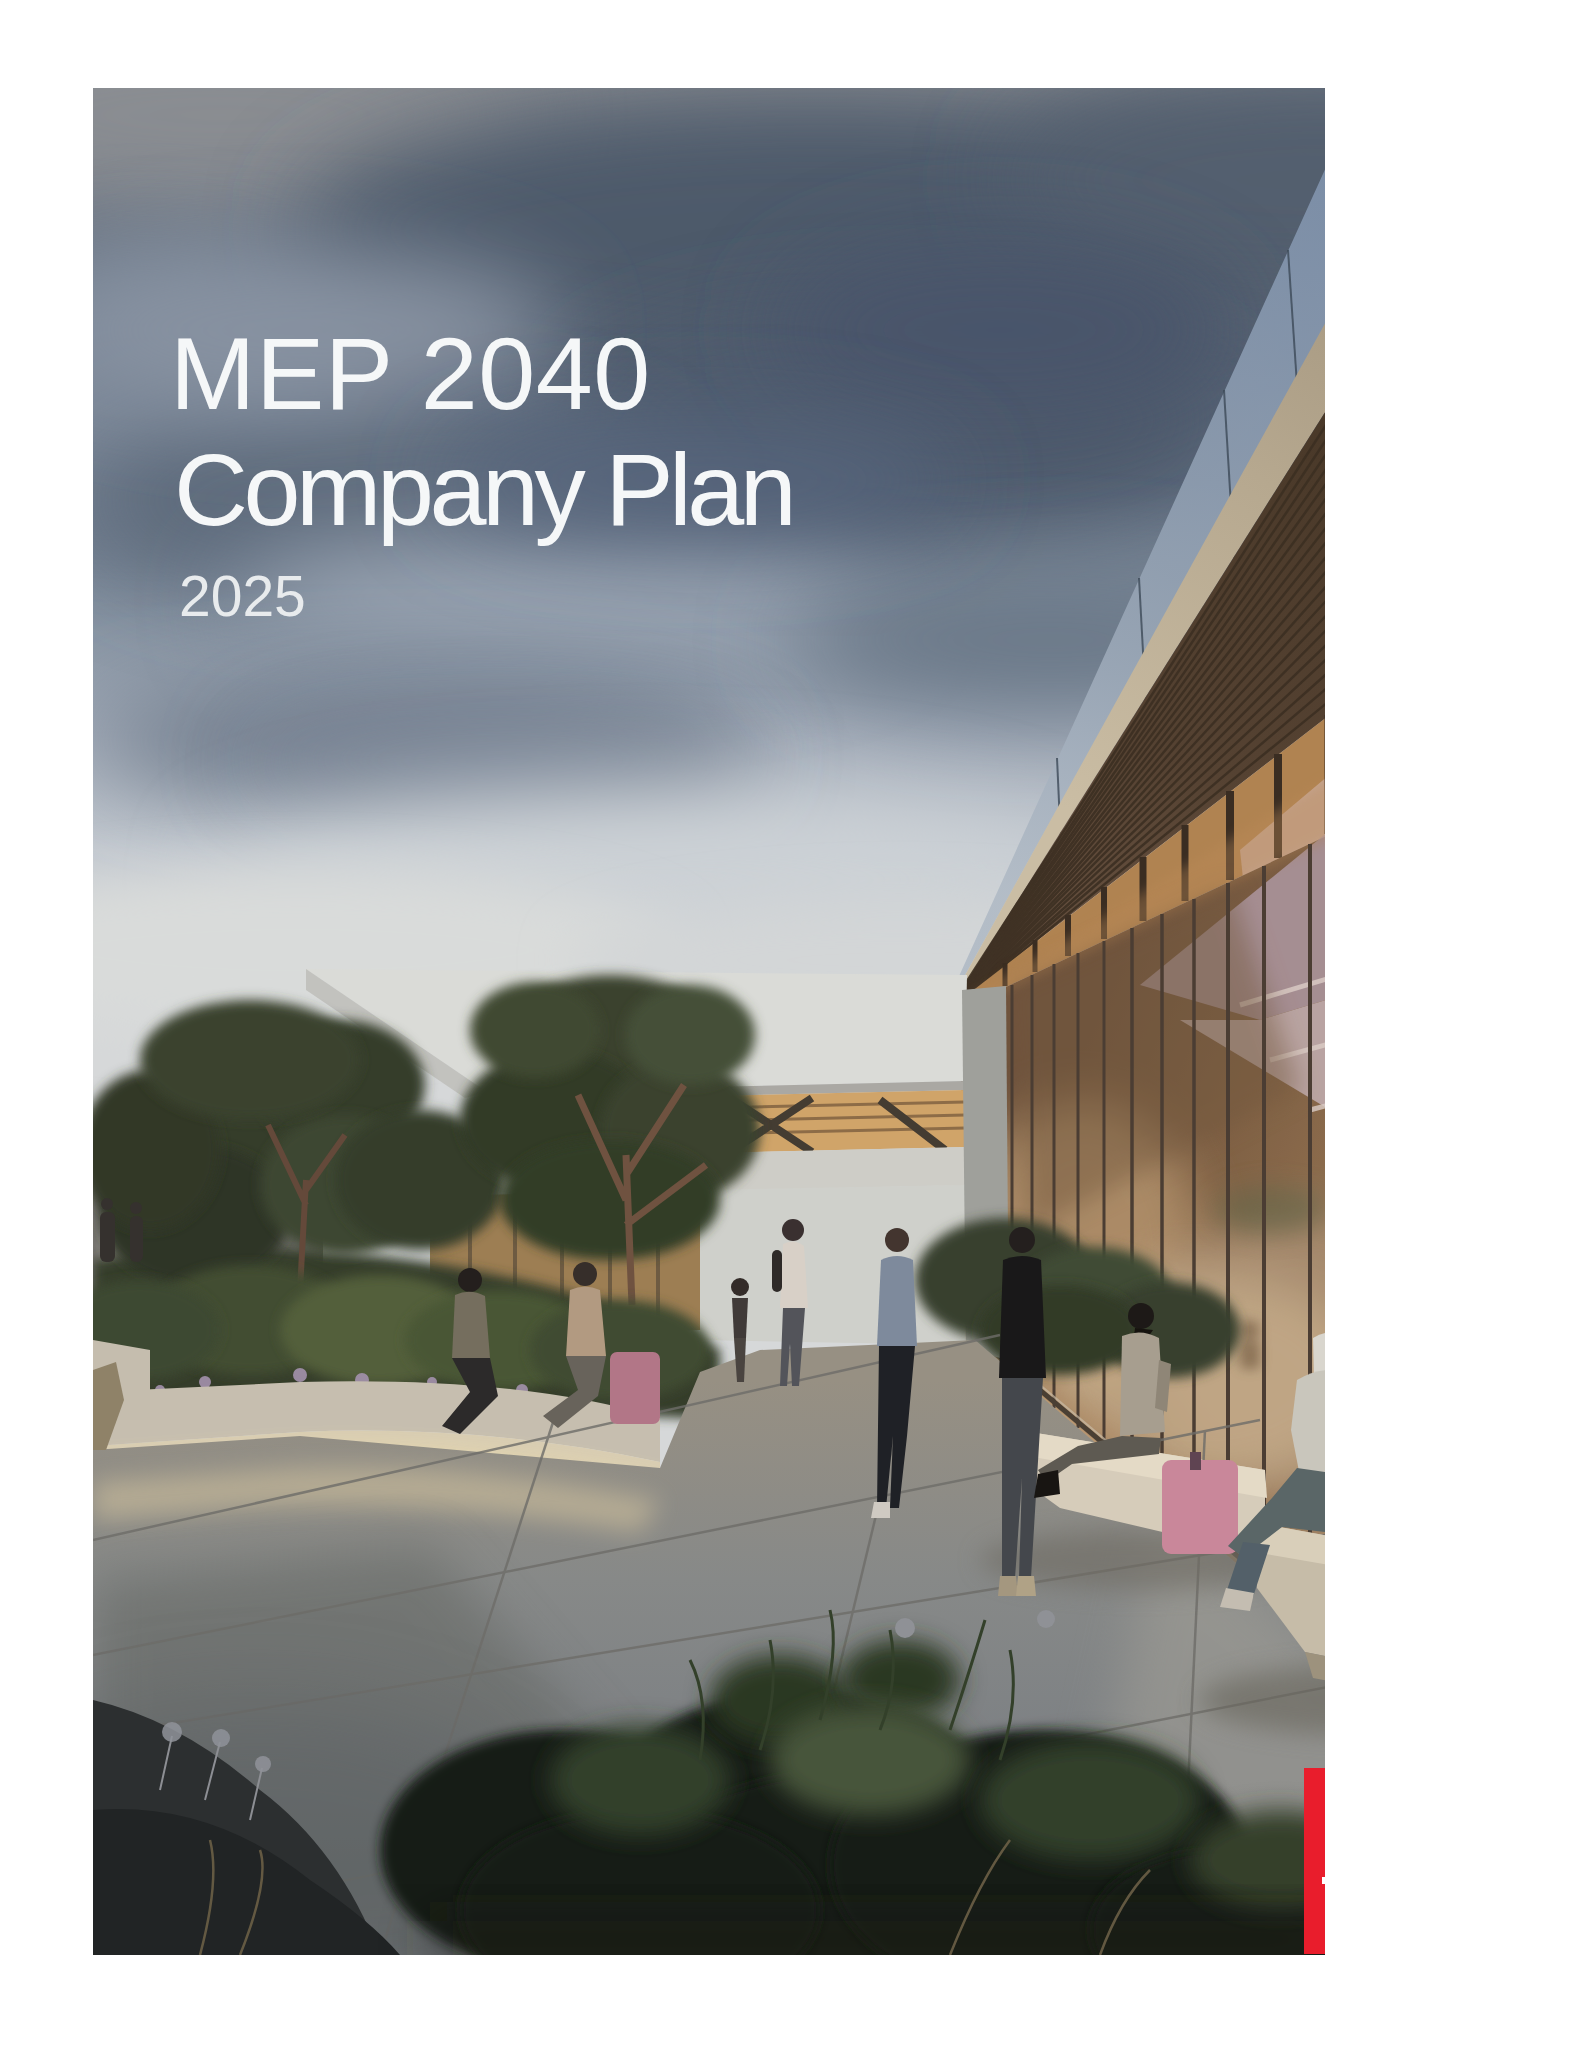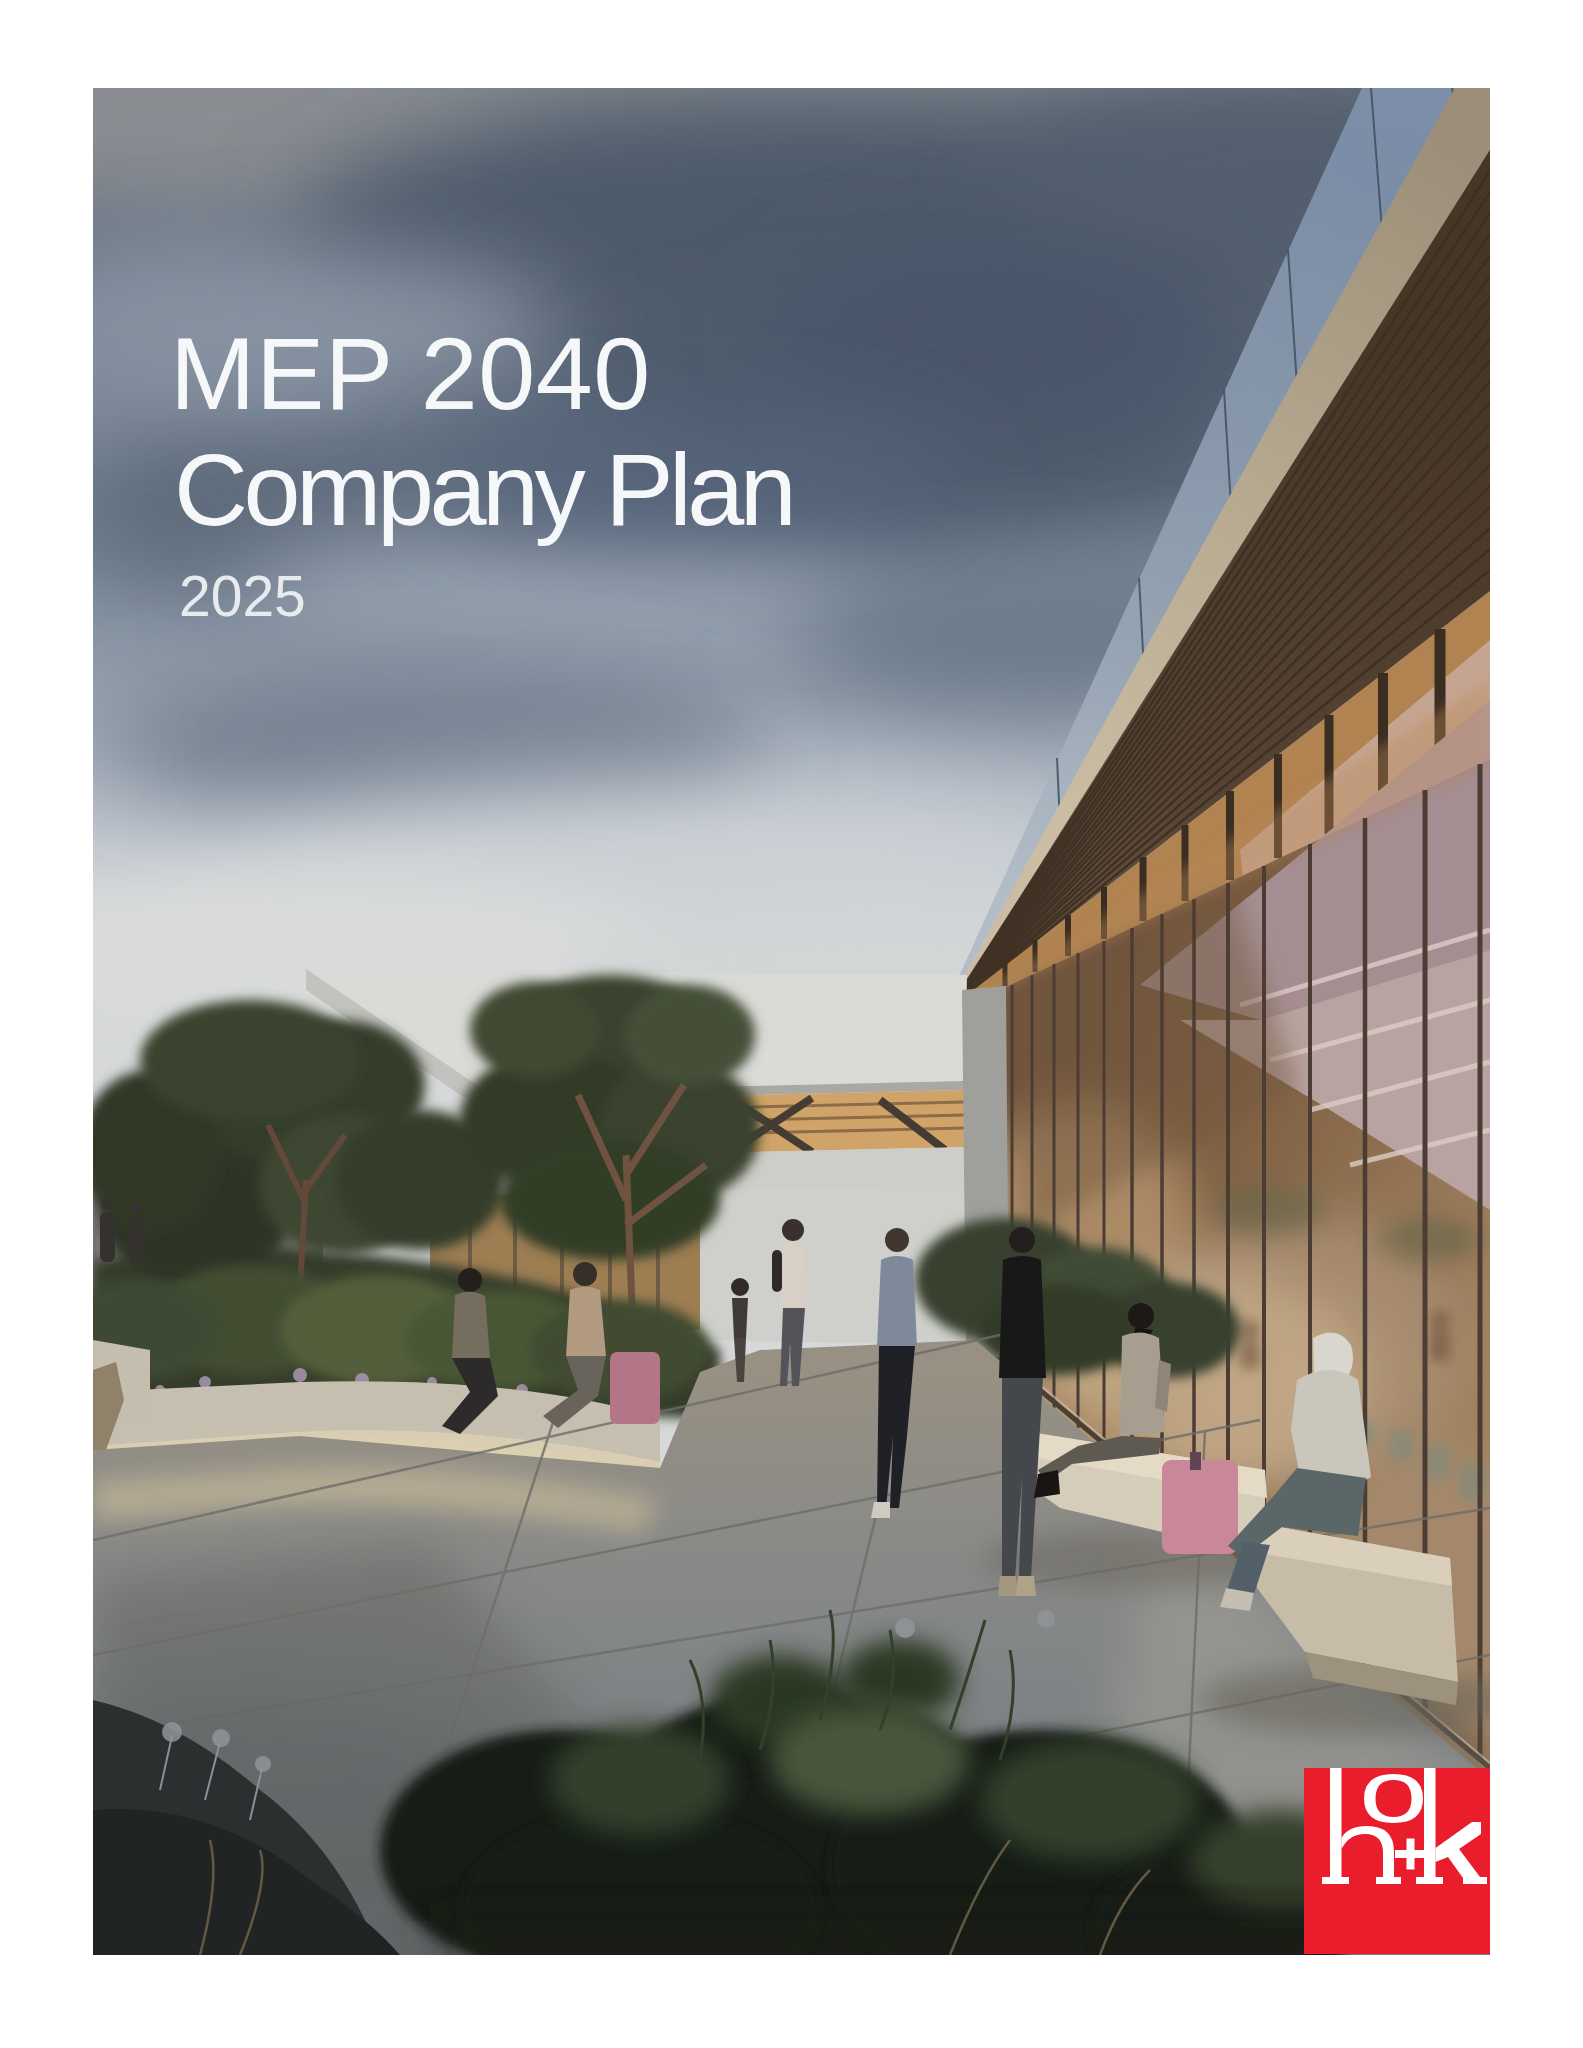--- a/index.html
+++ b/index.html
@@ -1,16 +1,16 @@
 <!DOCTYPE html>
 <html><head>
 <meta charset="utf-8">
 <style>
 html,body{margin:0;padding:0;background:#ffffff;}
-#page{position:relative;width:1583px;height:2048px;background:#ffffff;overflow:hidden;font-family:"Liberation Sans",sans-serif;}
+#page{position:relative;width:1325px;height:2048px;background:#ffffff;overflow:hidden;font-family:"Liberation Sans",sans-serif;}
 svg{position:absolute;left:0;top:0;}
 </style>
 </head>
 <body>
 <div id="page">
 <svg width="1583" height="2048" viewBox="0 0 1583 2048">
 <defs>
 <clipPath id="photo">
           <rect x="93" y="88" width="1397" height="1867"></rect>
         </clipPath>

